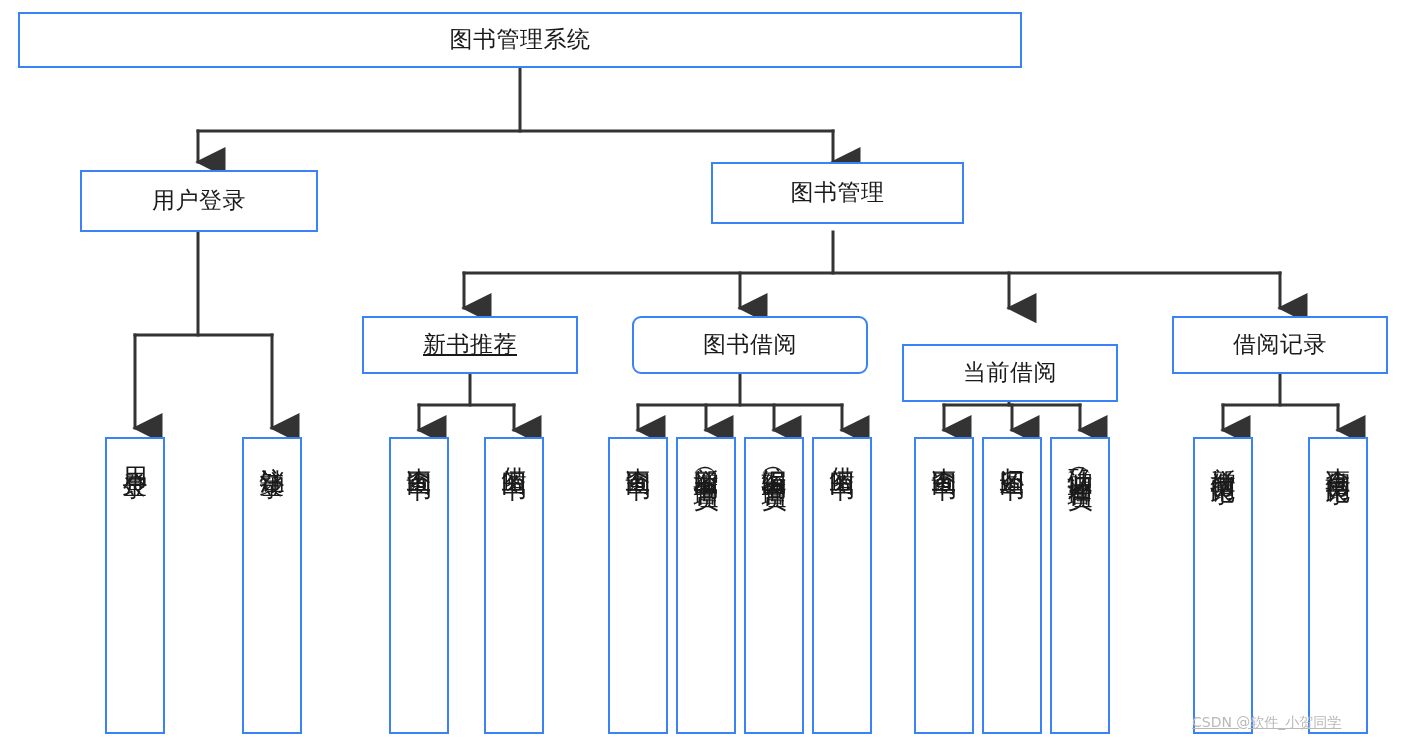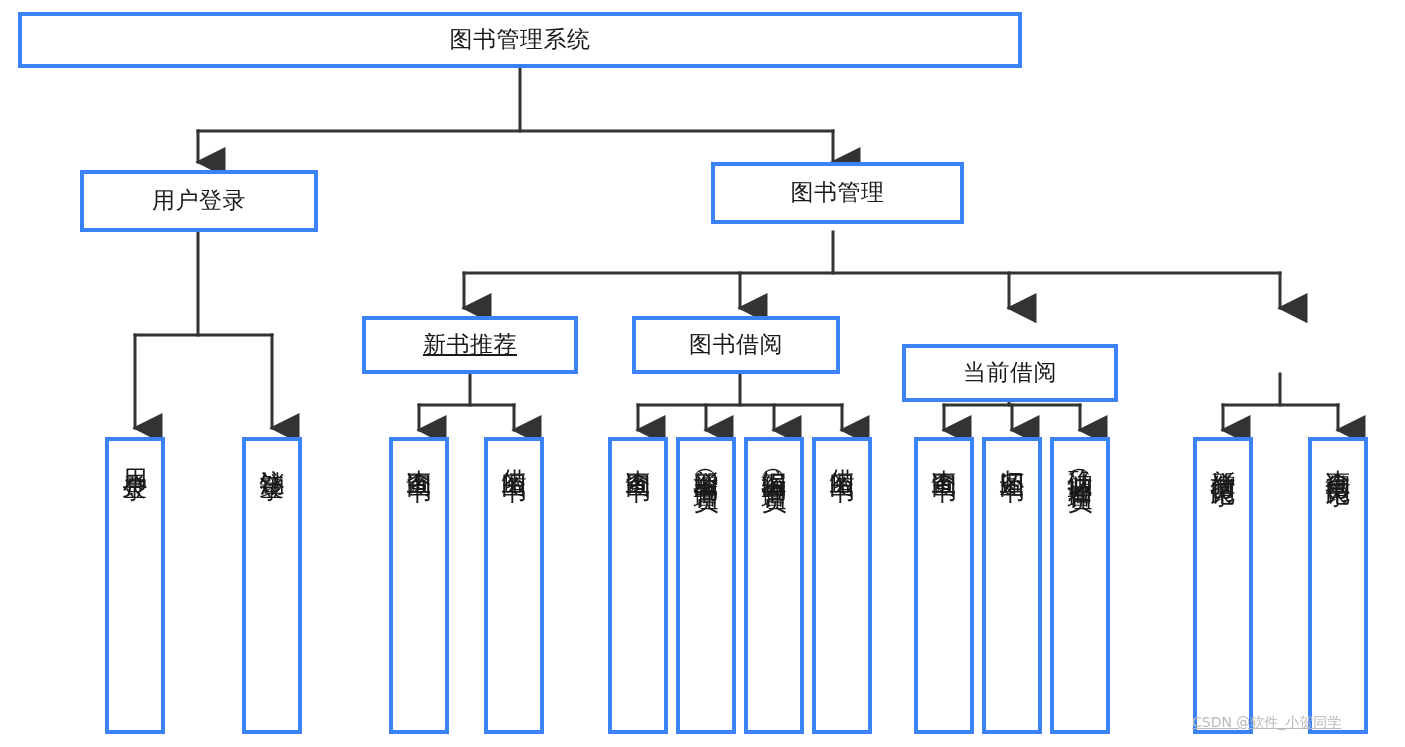--- a/index.html
+++ b/index.html
@@ -21,21 +21,21 @@
   #diagram-svg {
     position: absolute;
     left: 0;
     top: 0;
     width: 1405px;
     height: 747px;
   }
   .node {
     position: absolute;
     box-sizing: border-box;
-    border: 4px solid #3b82f6;
+    border: 2px solid #3b82f6;
     background: #ffffff;
     display: flex;
     align-items: center;
     justify-content: center;
     text-align: center;
     color: #1a1a1a;
     z-index: 2;
   }
   .node-label {
     display: block;
@@ -135,28 +135,31 @@
   </div>
 
   <div class="node horiz" style="left:711px; top:162px; width:253px; height:62px;">
     <span class="node-label">图书管理</span>
   </div>
 
   <div class="node horiz" style="left:362px; top:316px; width:216px; height:58px;text-decoration:underline;">
     <span class="node-label">新书推荐</span>
   </div>
 
-  <div class="node horiz" style="left:632px; top:316px; width:208px; height:58px;">
+  <div class="node horiz" style="left:632px; top:316px; width:236px; height:58px;border-radius:9px;">
     <span class="node-label">图书借阅</span>
   </div>
 
   <div class="node horiz" style="left:902px; top:316px; width:216px; height:58px;margin-top:28px;">
     <span class="node-label">当前借阅</span>
   </div>
 
+  <div class="node horiz" style="left:1172px; top:316px; width:216px; height:58px;">
+    <span class="node-label">借阅记录</span>
+  </div>
 
   <div class="node vert" style="left:105px; top:437px; width:60px; height:297px;">
     <span class="node-label">用户登录</span>
   </div>
 
   <div class="node vert" style="left:242px; top:437px; width:60px; height:297px;">
     <span class="node-label">注销登录</span>
   </div>
 
   <div class="node vert" style="left:389px; top:437px; width:60px; height:297px;">

